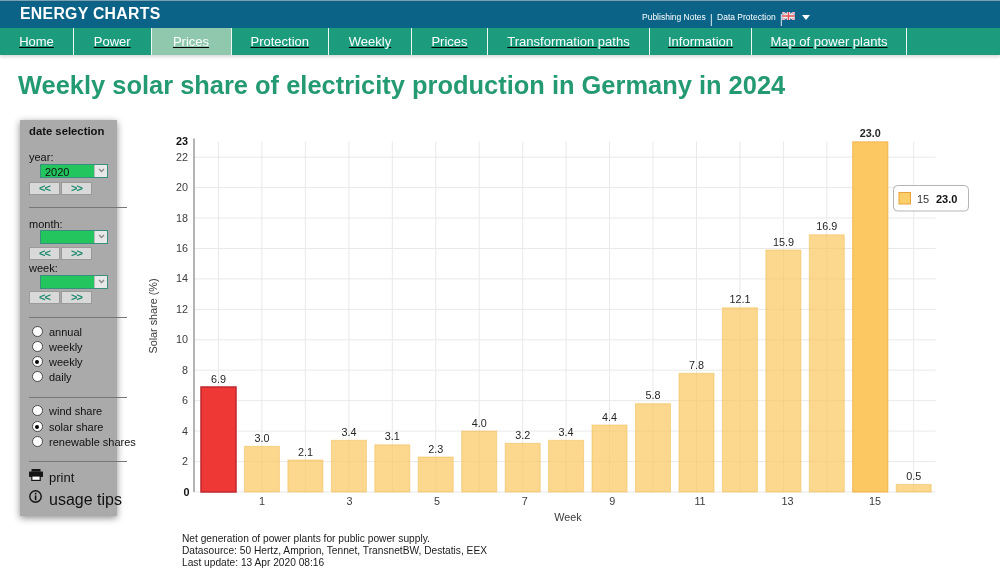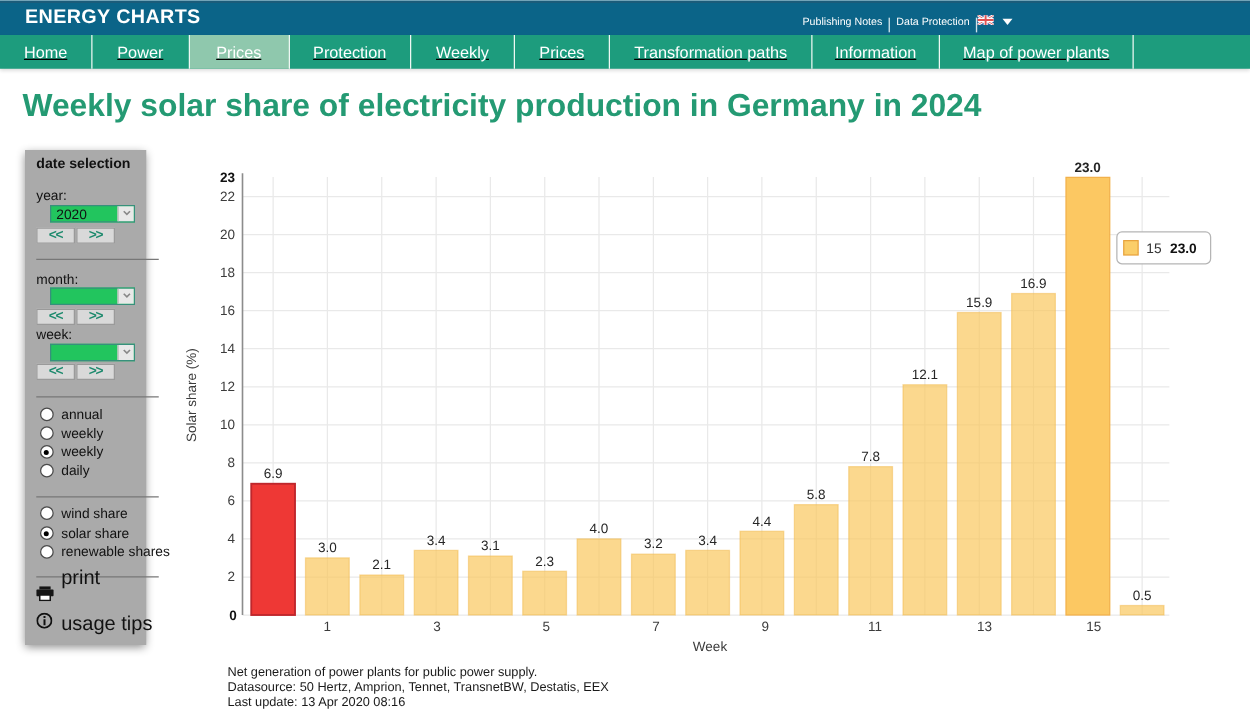--- a/index.html
+++ b/index.html
@@ -136,21 +136,21 @@
     <div class="radio on" style="top:301px"></div>
       <div class="rlbl" style="top:301px">solar share</div>
     <div class="radio" style="top:316px"></div>
       <div class="rlbl" style="top:316px">renewable shares</div>
     <div class="sepline" style="top:341px"></div>
     <svg style="position:absolute;left:9px;top:349px" width="14" height="12" viewBox="0 0 14 12">
       <rect x="2.5" y="0" width="9" height="2.6" fill="#151515"></rect>
       <rect x="0" y="2.6" width="14" height="5.4" rx="0.8" fill="#151515"></rect>
       <rect x="2.8" y="7" width="8.4" height="4.4" fill="#fff" stroke="#151515" stroke-width="1.2"></rect>
     </svg>
-    <div class="rlbl" style="top:334px;font-size:16px">print</div>
+    <div class="rlbl" style="top:350px;font-size:13px">print</div>
     <svg style="position:absolute;left:9px;top:370px" width="13" height="13" viewBox="0 0 13 13">
       <circle cx="6.5" cy="6.5" r="5.7" fill="none" stroke="#111" stroke-width="1.4"></circle>
       <rect x="5.8" y="2.8" width="1.6" height="1.6" fill="#111"></rect>
       <rect x="5.8" y="5.4" width="1.6" height="4.8" fill="#111"></rect>
     </svg>
     <div class="rlbl" style="top:371px;font-size:16px">usage tips</div>
   </div>
 
   <svg id="chart" style="position:absolute;left:140px;top:115px" width="860" height="415" viewBox="140 115 860 415">
     <g stroke="#e9e9e9" stroke-width="1">

